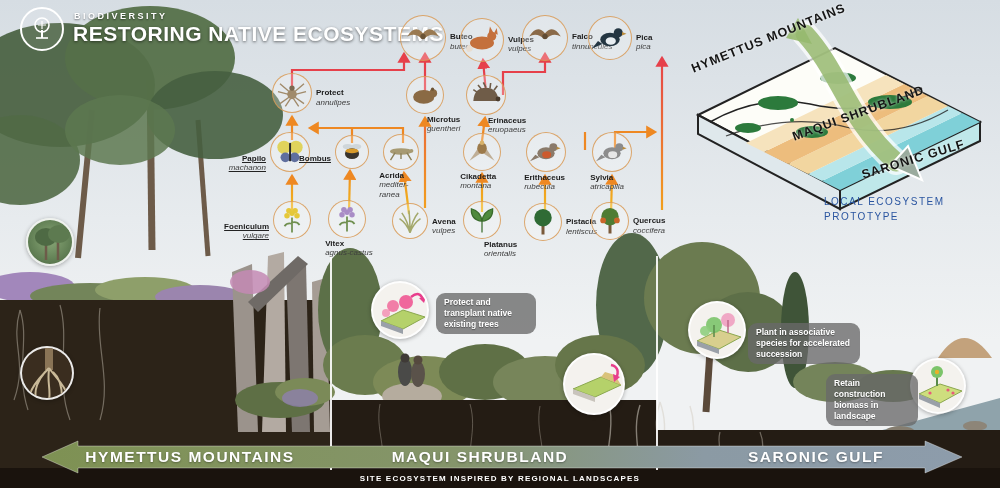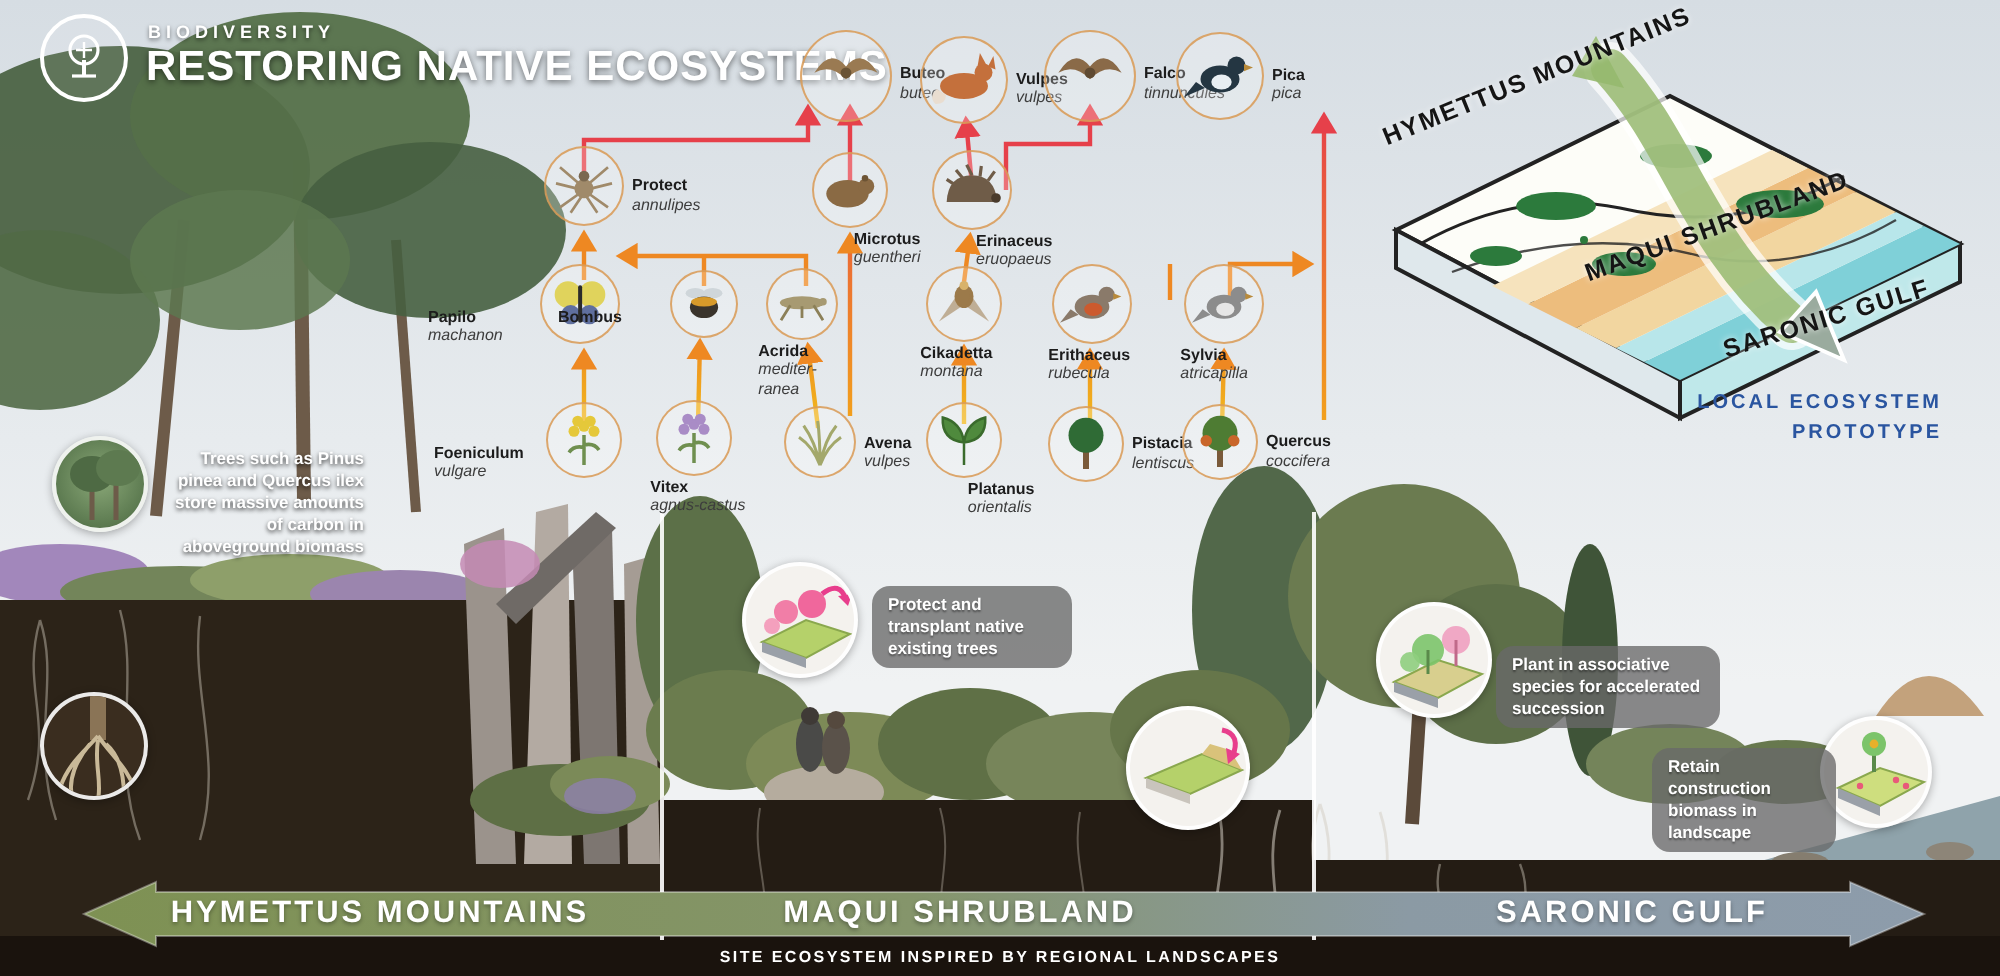--- a/index.html
+++ b/index.html
@@ -15,27 +15,27 @@
   .eyebrow{left:74px;top:11px;color:#fff;font-size:9px;font-weight:bold;letter-spacing:2.5px;text-shadow:0 1px 2px rgba(0,0,0,.5);}
   .title{left:73px;top:22px;color:#fff;font-size:21px;font-weight:bold;letter-spacing:.5px;text-shadow:0 1px 3px rgba(0,0,0,.55);}
 
   
   .fw-node{position:absolute;}
   .fw-ring{display:block;border:1.5px solid rgba(216,153,83,.85);border-radius:50%;background:rgba(255,255,255,.25);padding:3px;}
   .fw-label{position:absolute;font-size:8px;line-height:1.18;color:#222;white-space:pre-line;width:52px;}
   .fw-label b{display:block;color:#1c1c1c;}
   .fw-label i{display:block;color:#3d3d3d;}
   .pos-right .fw-label{left:calc(100% + 4px);top:38%;}
-  .pos-left  .fw-label{right:calc(100% + 4px);top:55%;}
+  .pos-left  .fw-label{right:calc(100% + 4px);top:55%;text-align:right;text-decoration:underline;}
   .pos-below .fw-label{top:calc(100% + 1px);left:50%;transform:translateX(-42%);}
   .pos-below-right .fw-label{top:calc(100% + 1px);left:55%;}
 
   
   .proto-label{position:absolute;font-weight:bold;color:#151515;font-size:12.5px;letter-spacing:1px;transform-origin:left center;white-space:nowrap;text-shadow:0 0 3px rgba(255,255,255,.8);}
-  .proto-caption{position:absolute;left:841px;top:194px;width:130px;text-align:right;color:#2a55a0;font-weight:bold;font-size:10px;letter-spacing:1.5px;white-space:pre-line;line-height:1.5;}
+  .proto-caption{position:absolute;left:824px;top:194px;width:130px;text-align:left;color:#2a55a0;font-weight:normal;font-size:10px;letter-spacing:1.5px;white-space:pre-line;line-height:1.5;}
 
   
   .co-circle{position:absolute;border-radius:50%;border:2px solid rgba(255,255,255,.9);overflow:hidden;box-shadow:0 1px 4px rgba(0,0,0,.3);}
   .co-text{position:absolute;color:#fff;font-weight:bold;font-size:8.5px;line-height:1.3;text-shadow:0 1px 2px rgba(0,0,0,.75);}
   .co-pill{background:rgba(105,105,105,.78);border-radius:9px;padding:4px 8px;text-align:left;text-shadow:0 1px 1px rgba(0,0,0,.4);}
 
   
   .vdiv{position:absolute;width:2px;background:rgba(255,255,255,.9);top:256px;height:214px;}
 
   
@@ -405,21 +405,20 @@
 PROTOTYPE</div>
 
   <div class="co-circle" style="left:26px;top:218px;width:48px;height:48px;background:radial-gradient(circle at 50% 45%,#8aa878,#5c7a50 70%,#42593a);">
     <svg width="48" height="48" viewBox="0 0 48 48">
         <line x1="18" y1="40" x2="18" y2="22" stroke="#6d5b49" stroke-width="2.5"></line>
         <line x1="30" y1="40" x2="30" y2="20" stroke="#6d5b49" stroke-width="2.5"></line>
         <ellipse cx="18" cy="17" rx="11" ry="9" fill="#4e6a44"></ellipse>
         <ellipse cx="31" cy="14" rx="11" ry="9" fill="#5d7a50"></ellipse>
       </svg>
   </div>
-  <div class="co-text" style="left:78px;top:224px;width:104px;text-align:right;">Trees such as Pinus pinea and Quercus ilex store massive amounts of carbon in aboveground biomass</div>
 
   <div class="co-circle" style="left:20px;top:346px;width:54px;height:54px;background:#3a2d1f;">
     <svg width="54" height="54" viewBox="0 0 54 54">
         <rect x="23" y="0" width="8" height="22" fill="#8a7456"></rect>
         <path d="M27,20 C20,28 12,34 8,46 M27,20 C34,30 42,36 46,48 M27,22 C25,34 29,42 27,52 M23,24 C16,32 12,42 14,50 M31,24 C38,30 40,40 40,50" stroke="#c9b998" stroke-width="2" fill="none"></path>
       </svg>
   </div>
 
   <div class="co-circle" style="left:371px;top:281px;width:58px;height:58px;background:#f4f2ee;">
     <svg width="58" height="58" viewBox="0 0 58 58">

